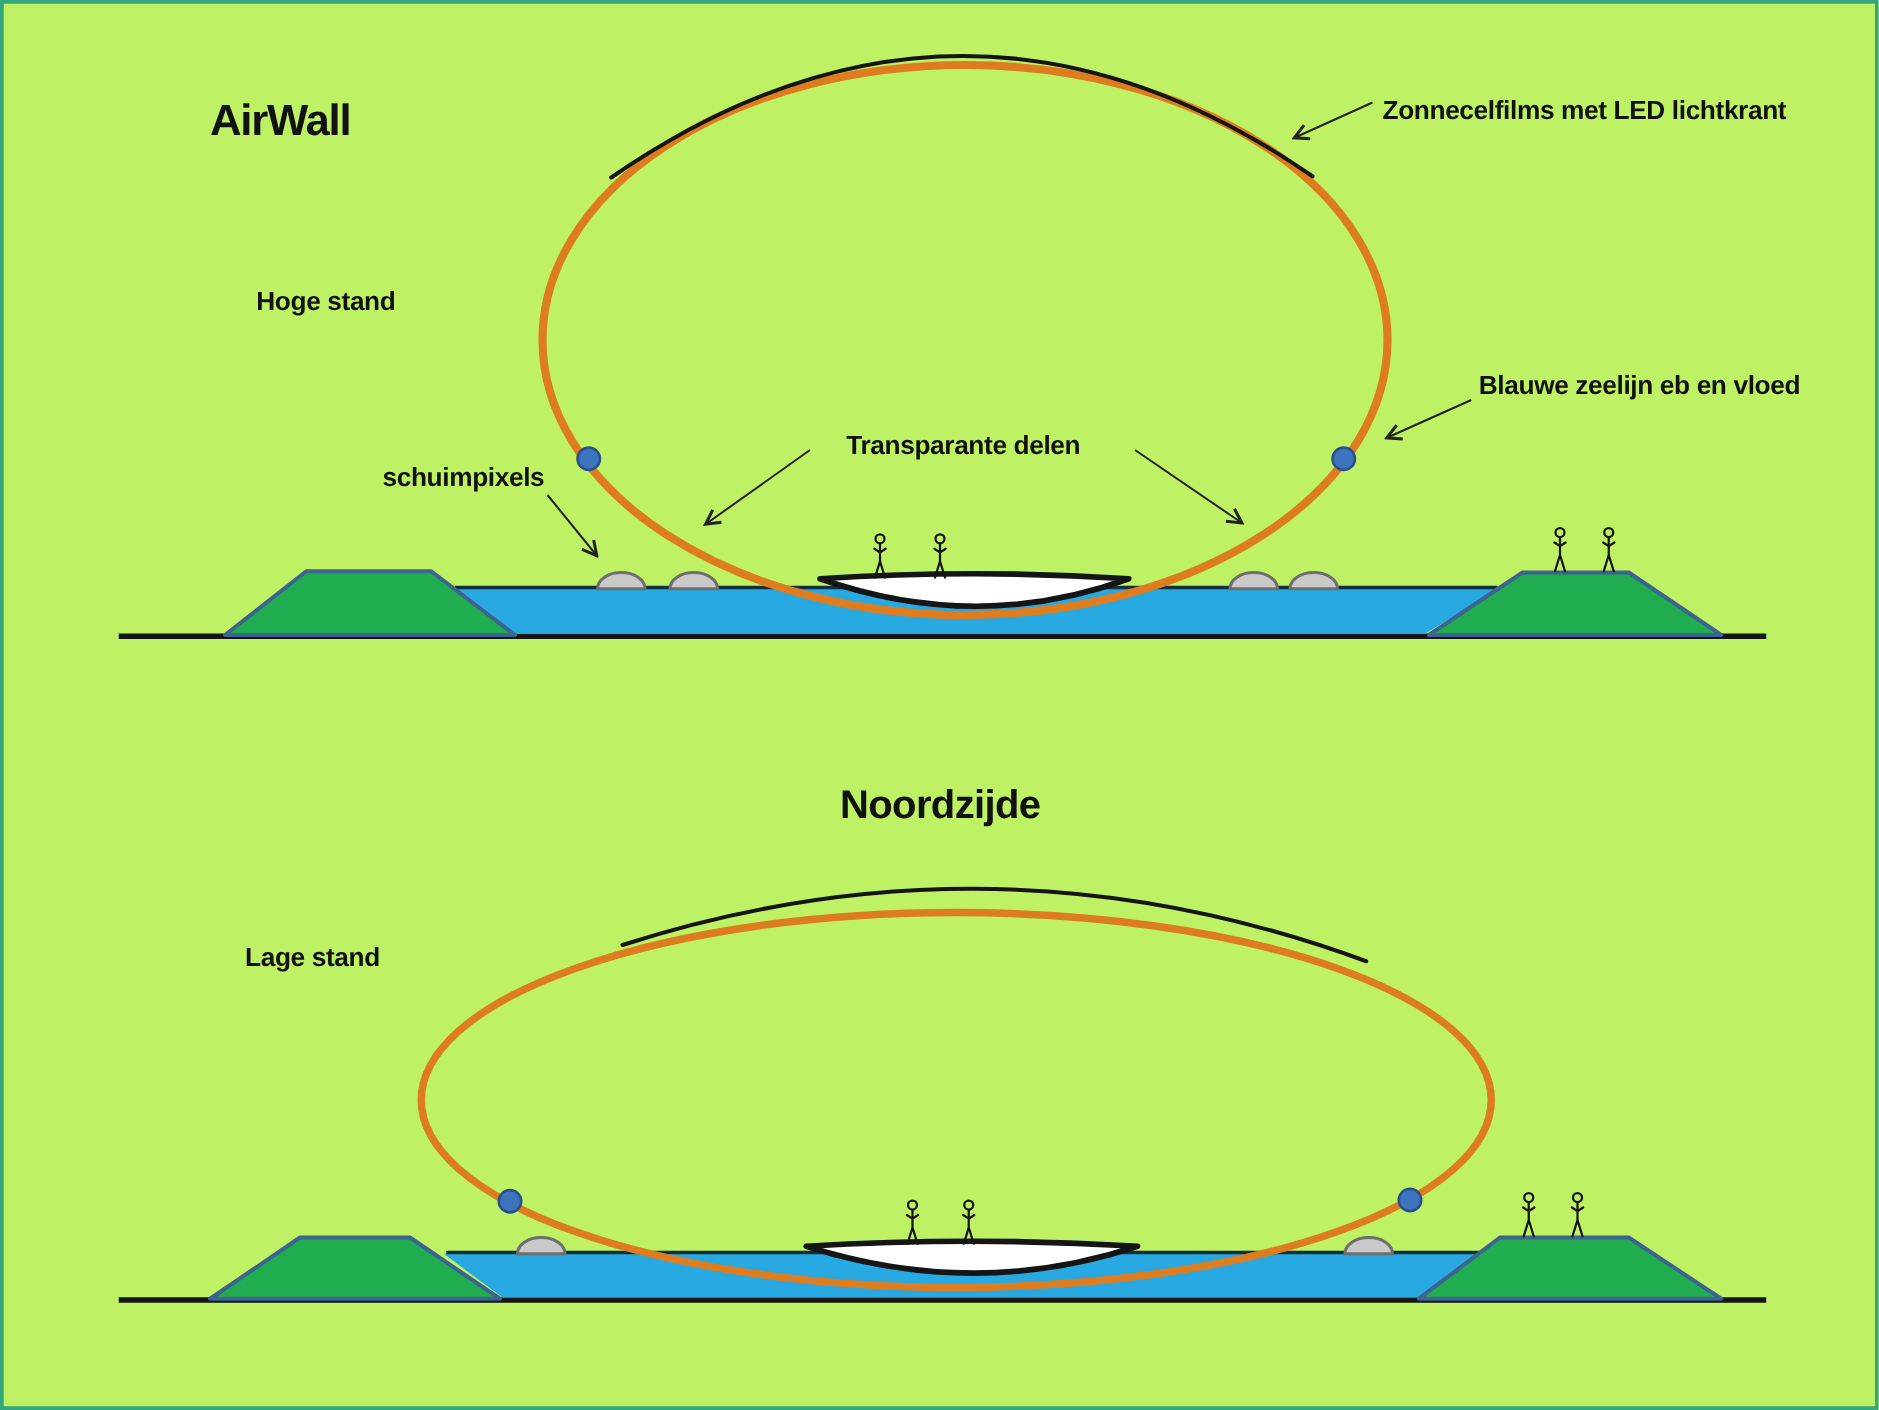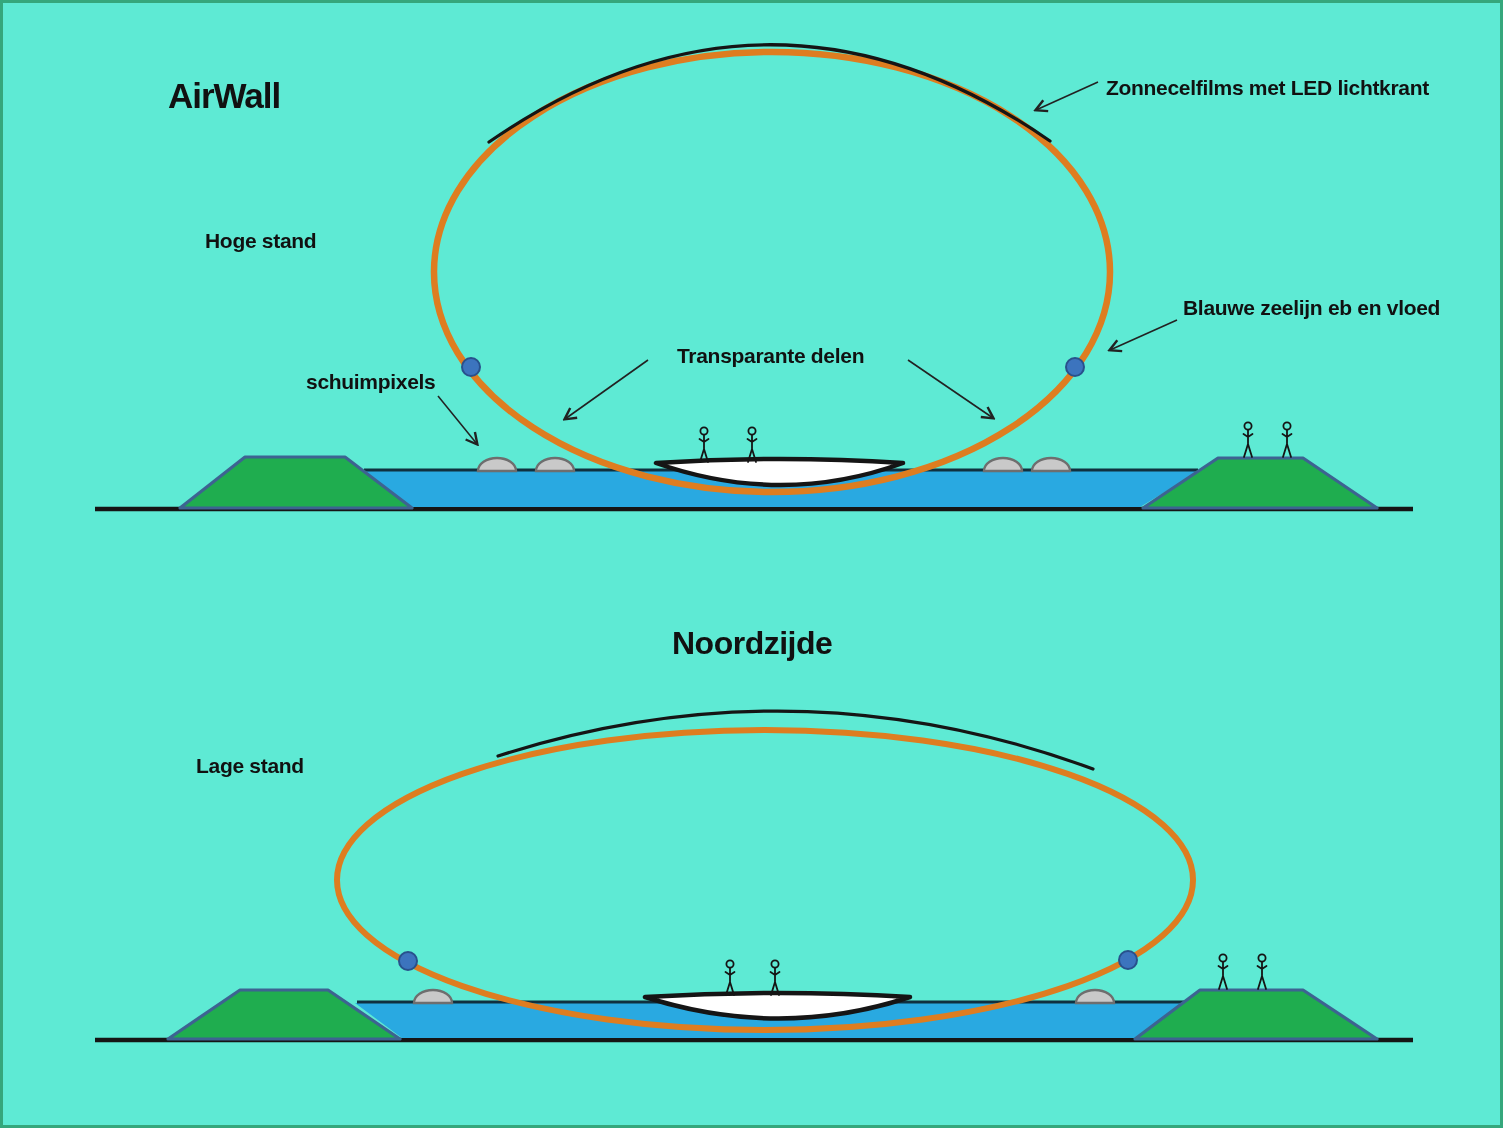--- a/index.html
+++ b/index.html
@@ -1,20 +1,20 @@
 <!DOCTYPE html>
 <html style="--frame-green: #35A77C; --membrane-orange: #DE7D20; --water-blue: #29A9E1; --dike-green: #1FAD4F; --dike-border: #3D6391; --node-blue: #3C74BE; --node-border: #28518C; --foam-gray: #C9C9C9;"><head>
 <meta charset="utf-8">
 <style>
   html,body{margin:0;padding:0;background:#ffffff;}
   .frame{
     position:relative;
     width:1497px;height:1122px;
     border:3px solid var(--frame-green,#35A77C);
-    background:#5eead4;
+    background:#bef264;
     overflow:hidden;
     font-family:"Liberation Sans",sans-serif;
   }
   svg{display:block;}
   
   .t{font-family:"Liberation Sans",sans-serif;font-weight:bold;fill:#111;}
   .t-big{font-size:35px;letter-spacing:-1px;}
   .t-section{font-size:32px;letter-spacing:-0.5px;}
   .t-label{font-size:21px;letter-spacing:-0.3px;}
   

